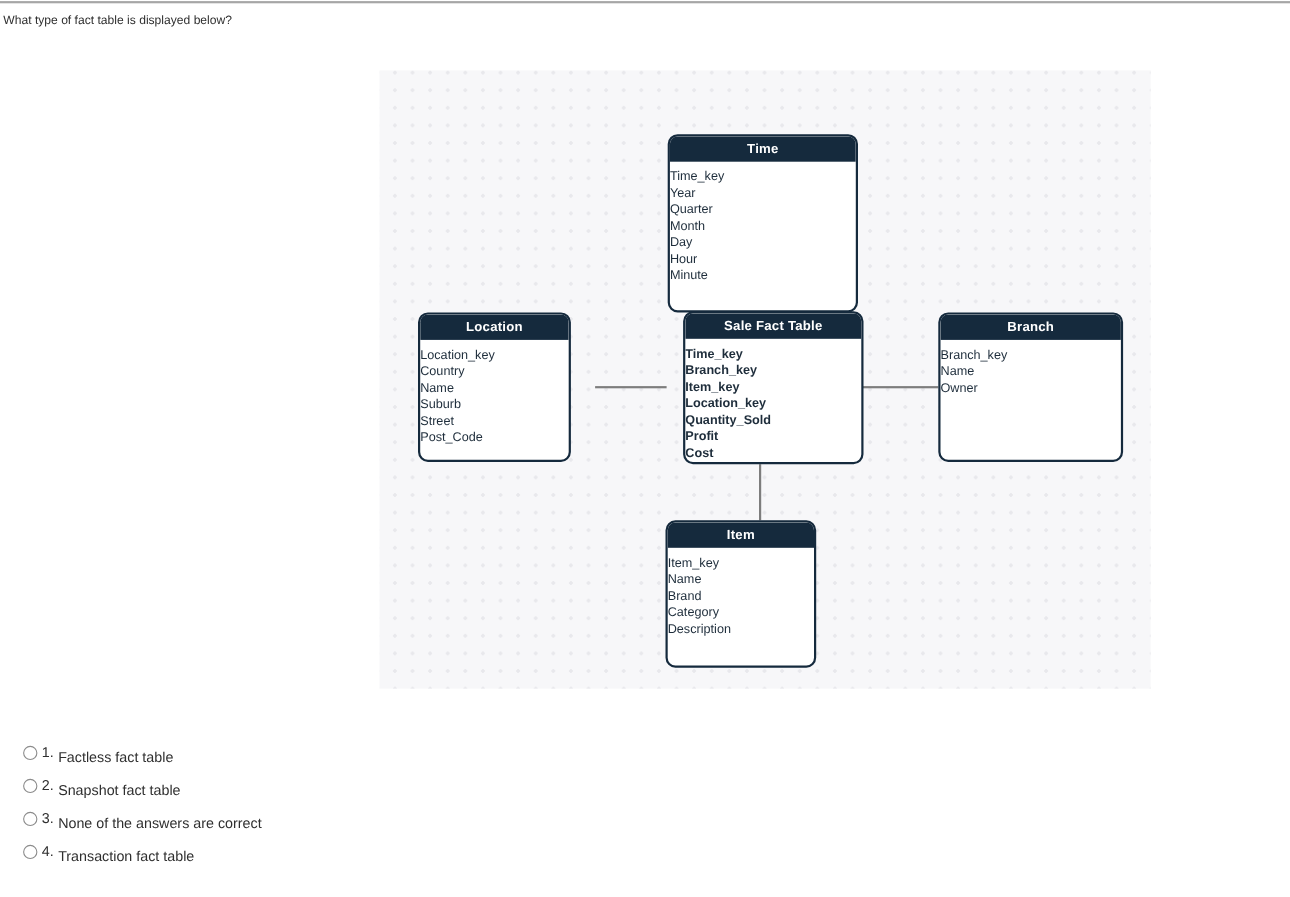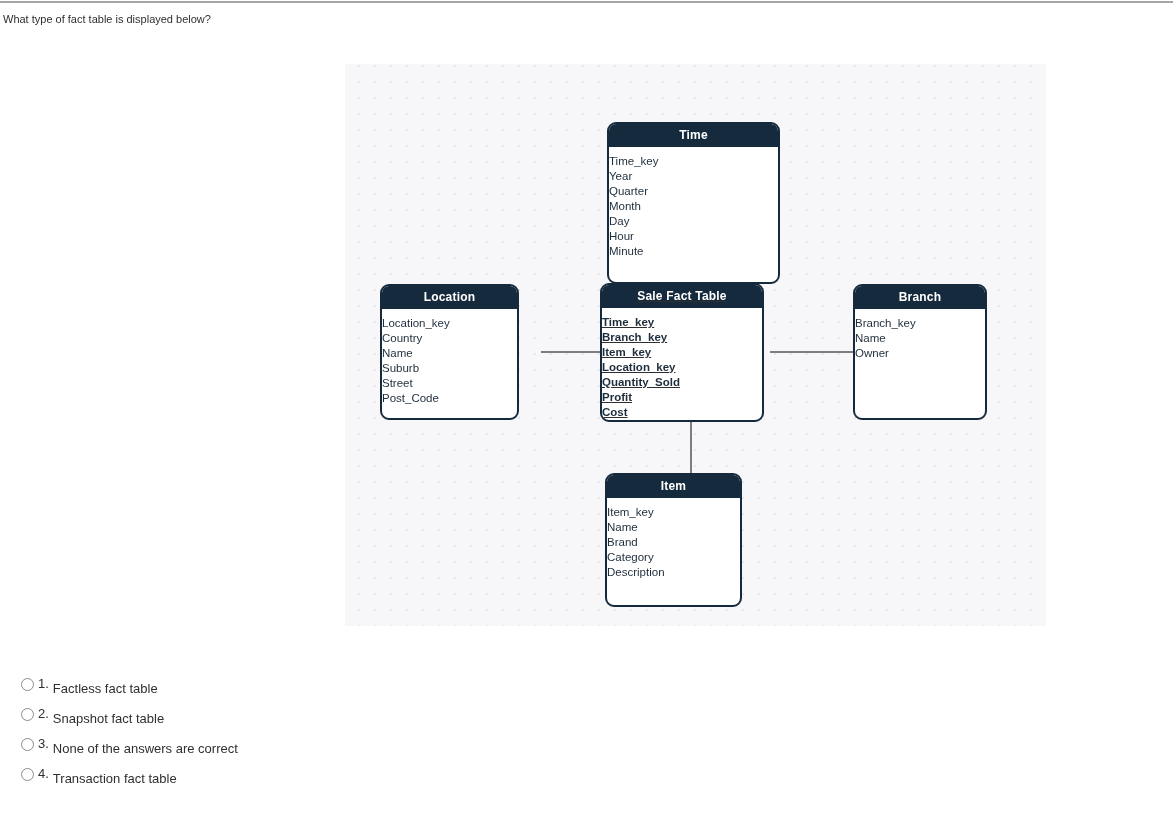--- a/index.html
+++ b/index.html
@@ -60,22 +60,22 @@
     text-align: left;
   }
   .entity-fields .field {
     font-size: 11.5px;
     line-height: 15px;
     color: var(--field-text);
   }
   .bold-fields .field { font-weight: bold; }
   #box-time     { left: 262px; top: 14px;  width: 173px; height: 162px; margin-top: 44px; }
   #box-location { left: 35px;  top: 220px; width: 139px; height: 136px; }
-  #box-fact     { left: 255px; top: 219px; width: 164px; height: 139px; text-decoration: underline; }
-  #box-branch   { left: 508px; top: 220px; width: 134px; height: 136px; }
+  #box-fact     { left: 276px; top: 219px; width: 164px; height: 139px; }
+  #box-branch   { left: 508px; top: 220px; width: 168px; height: 136px; }
   #box-item     { left: 260px; top: 409px; width: 137px; height: 134px; }
   .connector { position: absolute; background: var(--connector); }
   #conn-time-fact     { left: 345px; top: 176px; width: 2px;  height: 43px; }
   #conn-location-fact { left: 196px; top: 287px; width: 65px; height: 2px; }
   #conn-fact-branch   { left: 425px; top: 287px; width: 83px; height: 2px; }
   #conn-fact-item     { left: 345px; top: 358px; width: 2px;  height: 51px; }
   
   .options {
     position: absolute; left: 21px; top: 676px;
   }

